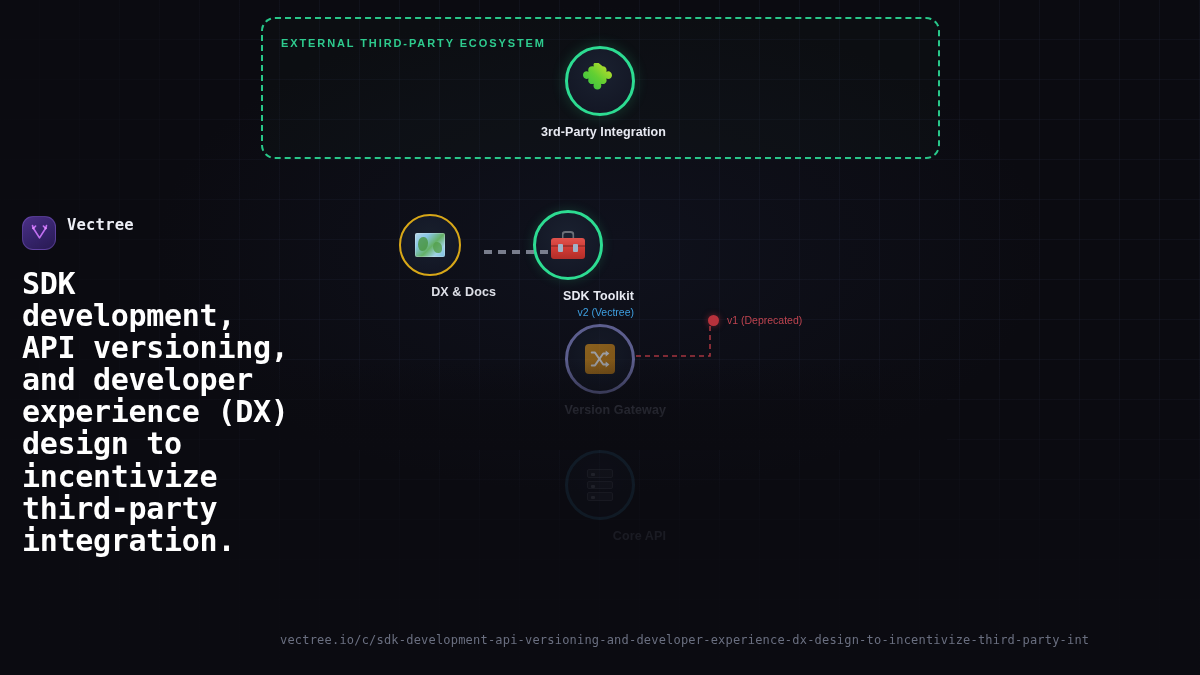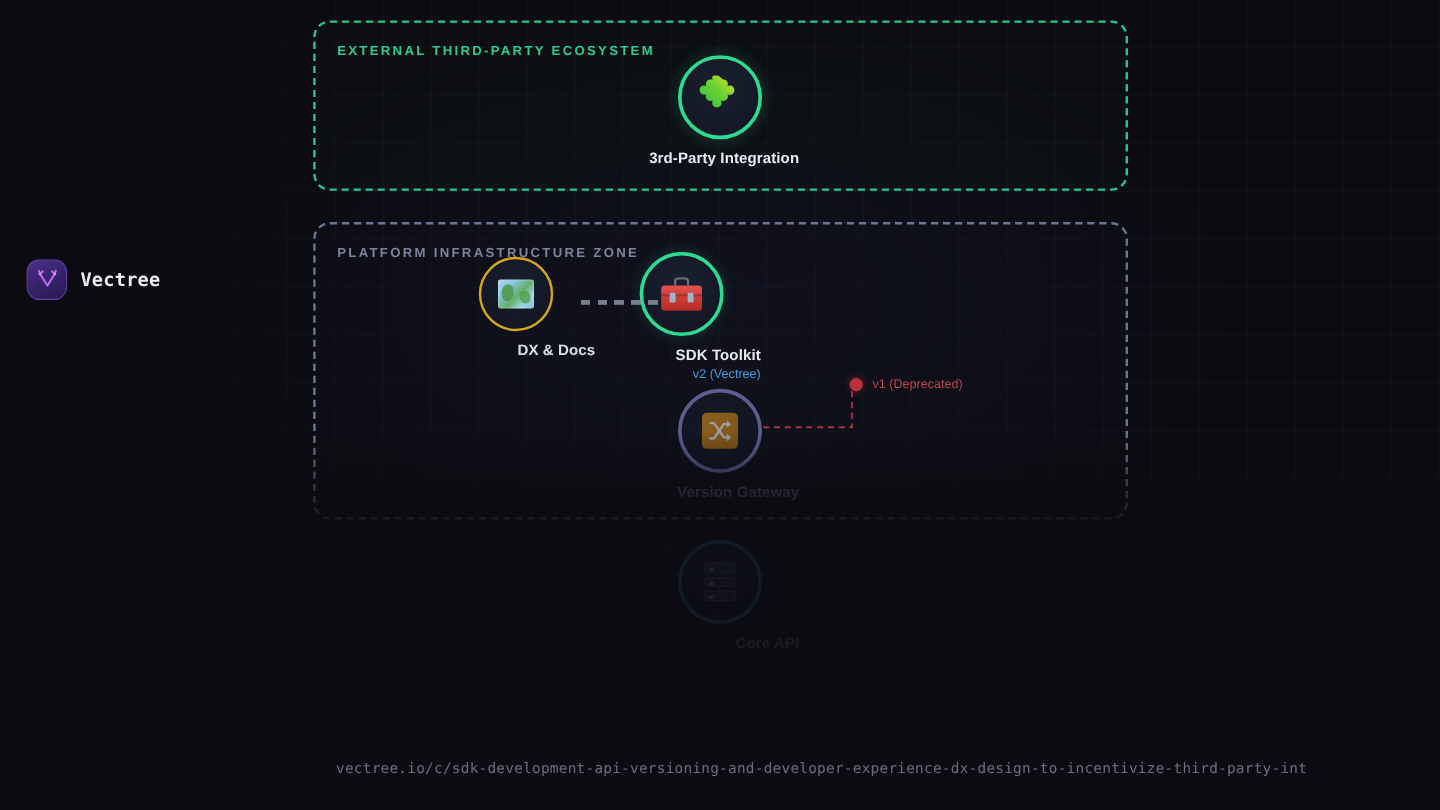--- a/index.html
+++ b/index.html
@@ -220,21 +220,21 @@
     white-space:nowrap;
   }
 
   
   #left-panel {
     position:absolute;
     left:22px; top:216px;
     width:272px;
   }
   #brand {
-    display:flex; align-items:center; gap:11px;
+    display:flex; align-items:flex-start; gap:11px;
     margin-bottom:18px;
   }
   #brand-mark {
     width:34px; height:34px;
     border-radius:11px;
     background:linear-gradient(150deg,#4b2f86 0%,#35236a 55%,#281a52 100%);
     border:1px solid rgba(150,110,230,0.35);
     display:flex; align-items:center; justify-content:center;
     flex:0 0 auto;
   }
@@ -273,23 +273,20 @@
 
 <div id="stage">
 
   <div id="grid"></div>
   <div id="gridfade"></div>
 
   <div class="zone" id="zone-external">
     <div class="zone-label" id="label-external">EXTERNAL THIRD-PARTY ECOSYSTEM</div>
   </div>
 
-  <div class="zone" id="zone-platform">
-    <div class="zone-label" id="label-platform">PLATFORM INFRASTRUCTURE ZONE</div>
-  </div>
 
   <div class="node" id="node-integration">
     <div class="node-ring big">
       <span>
         <svg class="icon-svg" width="36" height="36" viewBox="0 0 36 36" aria-hidden="true">
           <defs>
             <linearGradient id="gPuzzle" x1="0" y1="1" x2="1" y2="0">
               <stop offset="0%" stop-color="#2fbf4a"></stop>
               <stop offset="48%" stop-color="#63cf32"></stop>
               <stop offset="100%" stop-color="#d8e229"></stop>
@@ -370,17 +367,18 @@
             <path d="M5 6 L7.5 3.6"></path>
             <path d="M19 6 L20 3"></path>
             <path d="M19 6 L16.5 3.6"></path>
           </g>
           <circle cx="5" cy="6" r="1.3" fill="#e48bff"></circle>
           <circle cx="19" cy="6" r="1.3" fill="#e48bff"></circle>
         </svg>
       </div>
       <div id="brand-name">Vectree</div>
     </div>
+    <div id="headline">SDK development, API versioning, and developer experience (DX) design to incentivize third-party integration.</div>
   </div>
 
   <div id="footer-url">vectree.io/c/sdk-development-api-versioning-and-developer-experience-dx-design-to-incentivize-third-party-int</div>
 
 </div>
 
 </body></html>

